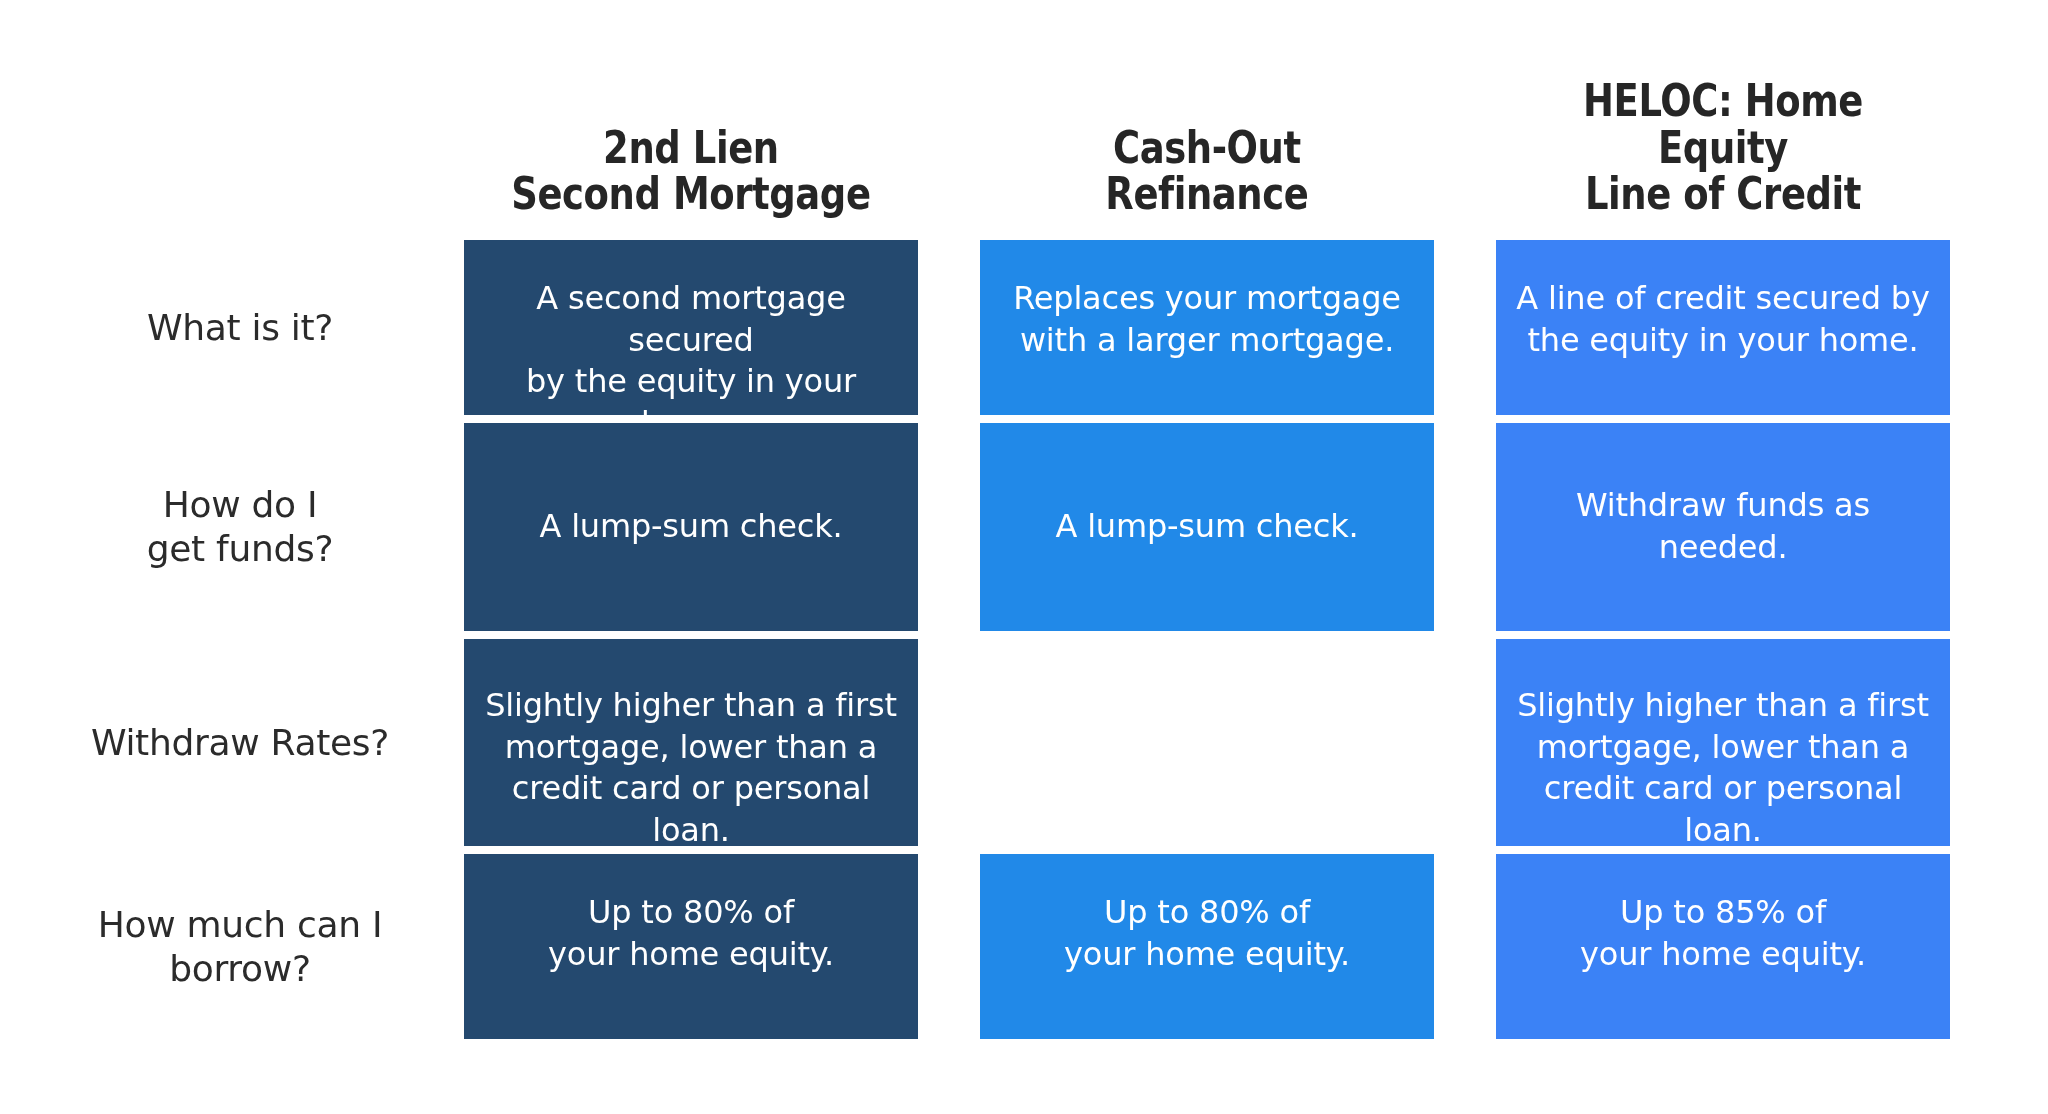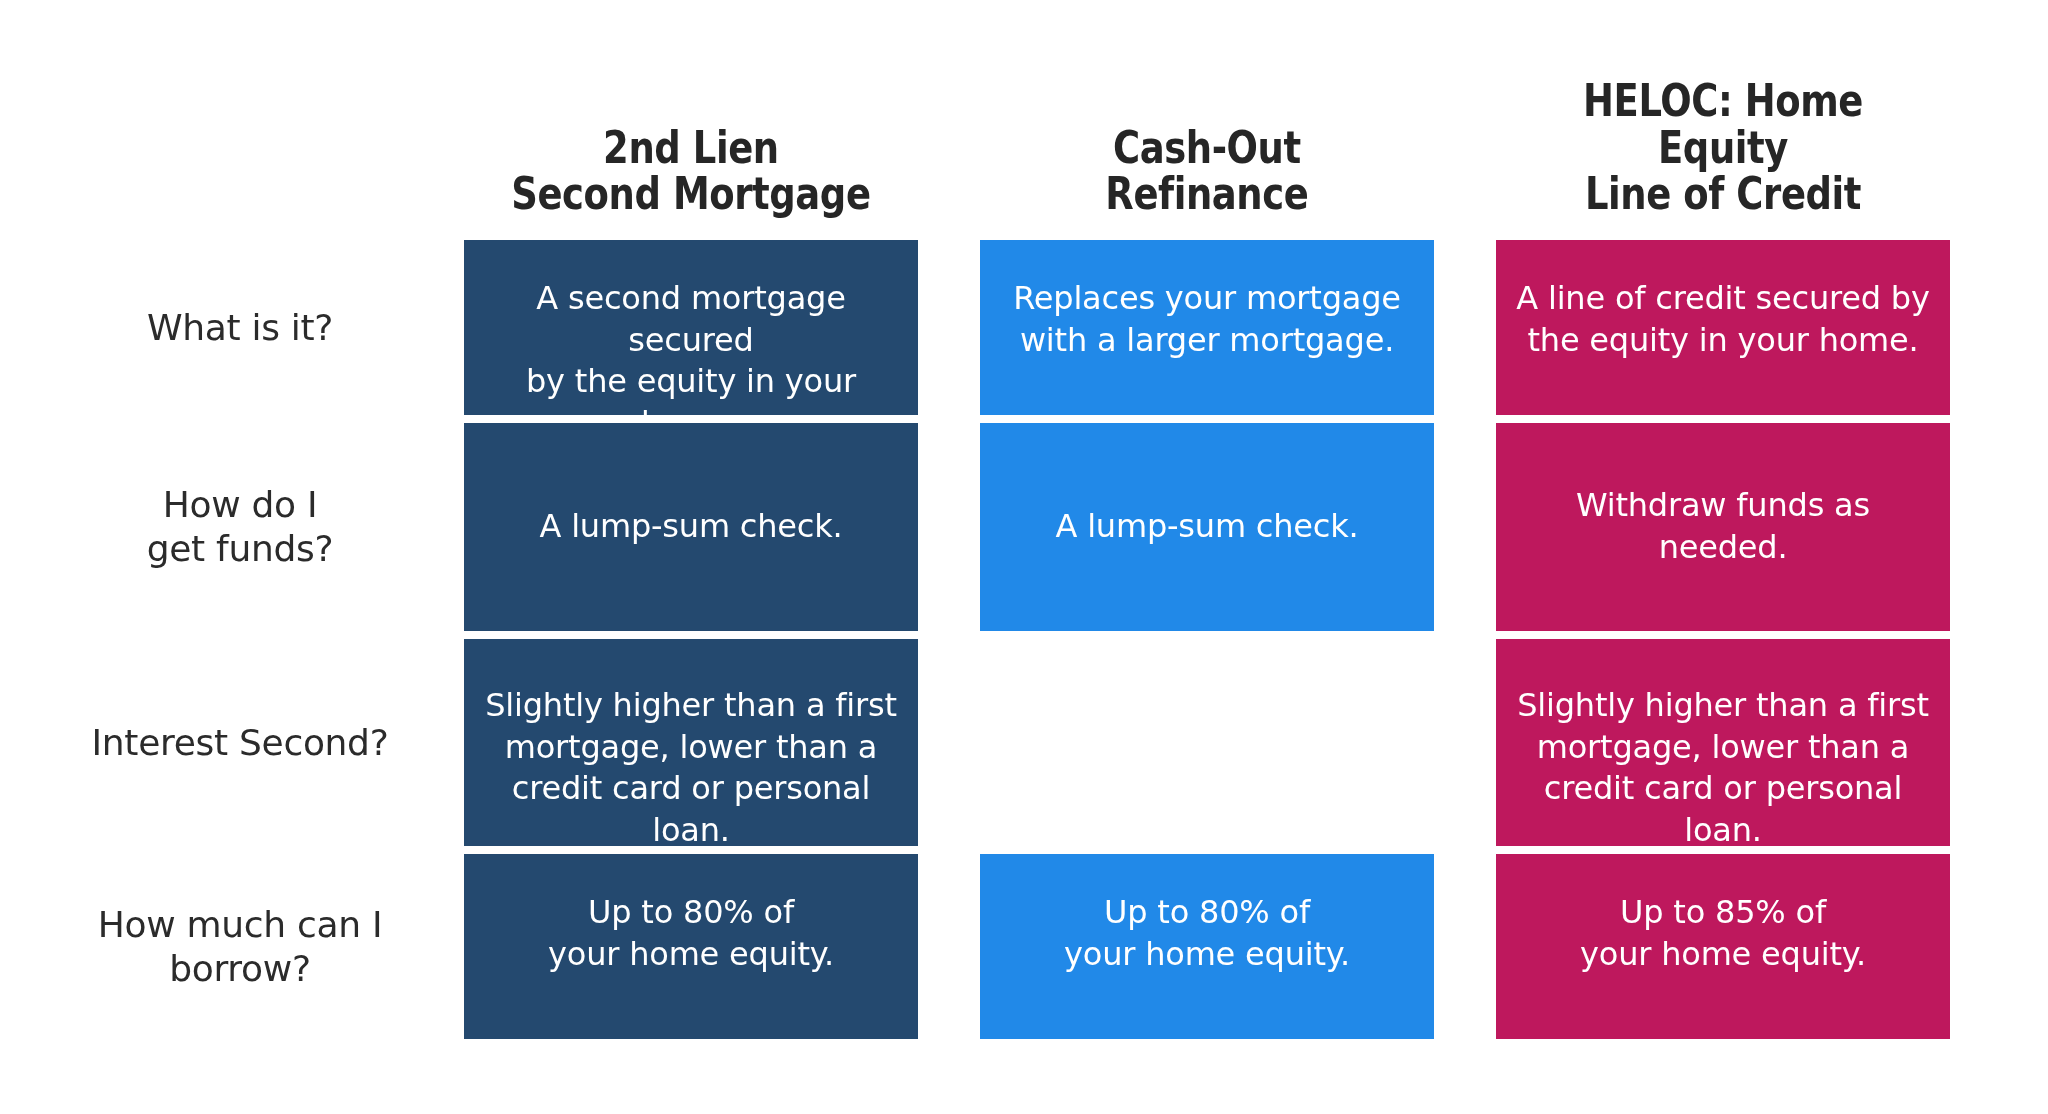--- a/index.html
+++ b/index.html
@@ -87,21 +87,21 @@
     font-weight: 400;
     font-size: 32px;
     line-height: 1.3;
     color: #ffffff;
     white-space: pre-line;
     letter-spacing: -0.2px;
   }
 
   .tone-dark  { background: #24496f; }
   .tone-mid   { background: #2189e8; }
-  .tone-light { background: #be185d; }
+  .tone-light { background: #3b82f6; }
 
   
   .cell.align-top    { align-items: flex-start; padding-top: 38px; }
   .cell.align-center { align-items: center; }
   .cell.align-upper  { align-items: flex-start; padding-top: 46px; }
 </style>
 </head>
 <body>
 
 <div class="board">
@@ -161,21 +161,21 @@
     </div>
     <div style="grid-column:5; grid-row:4;"></div>
     <div class="cell tone-light align-center" style="grid-column:6; grid-row:4;">
       <div class="ctext">Withdraw funds as needed.</div>
     </div>
     <div style="grid-column:7; grid-row:4;"></div>
 
     <div style="grid-column:1 / span 7; grid-row:5;"></div>
 
     <div class="row-label" style="grid-column:1; grid-row:6;">
-      <div class="qtext">Interest Second?</div>
+      <div class="qtext">Withdraw Rates?</div>
     </div>
     <div class="cell tone-dark align-upper" style="grid-column:2; grid-row:6;">
       <div class="ctext">Slightly higher than a first
 mortgage, lower than a
 credit card or personal loan.</div>
     </div>
     <div style="grid-column:3; grid-row:6;"></div>
     <div style="grid-column:5; grid-row:6;"></div>
     <div class="cell tone-light align-upper" style="grid-column:6; grid-row:6;">
       <div class="ctext">Slightly higher than a first

